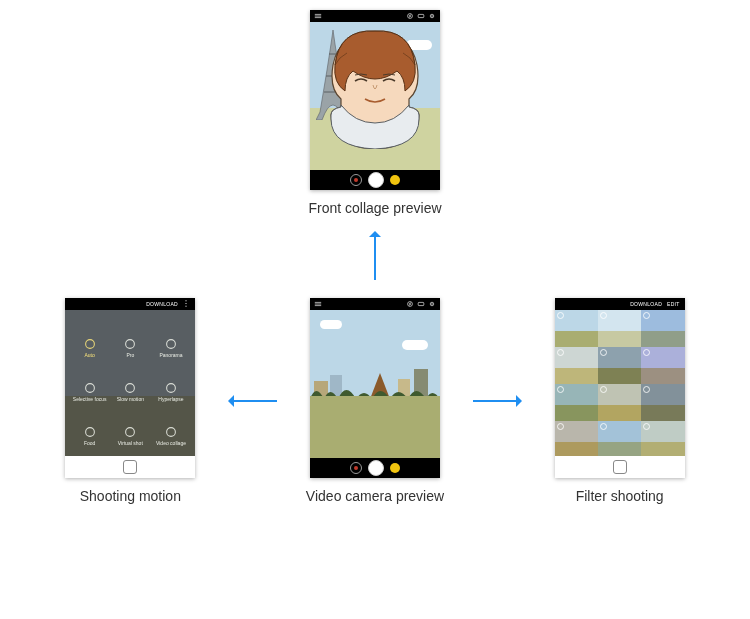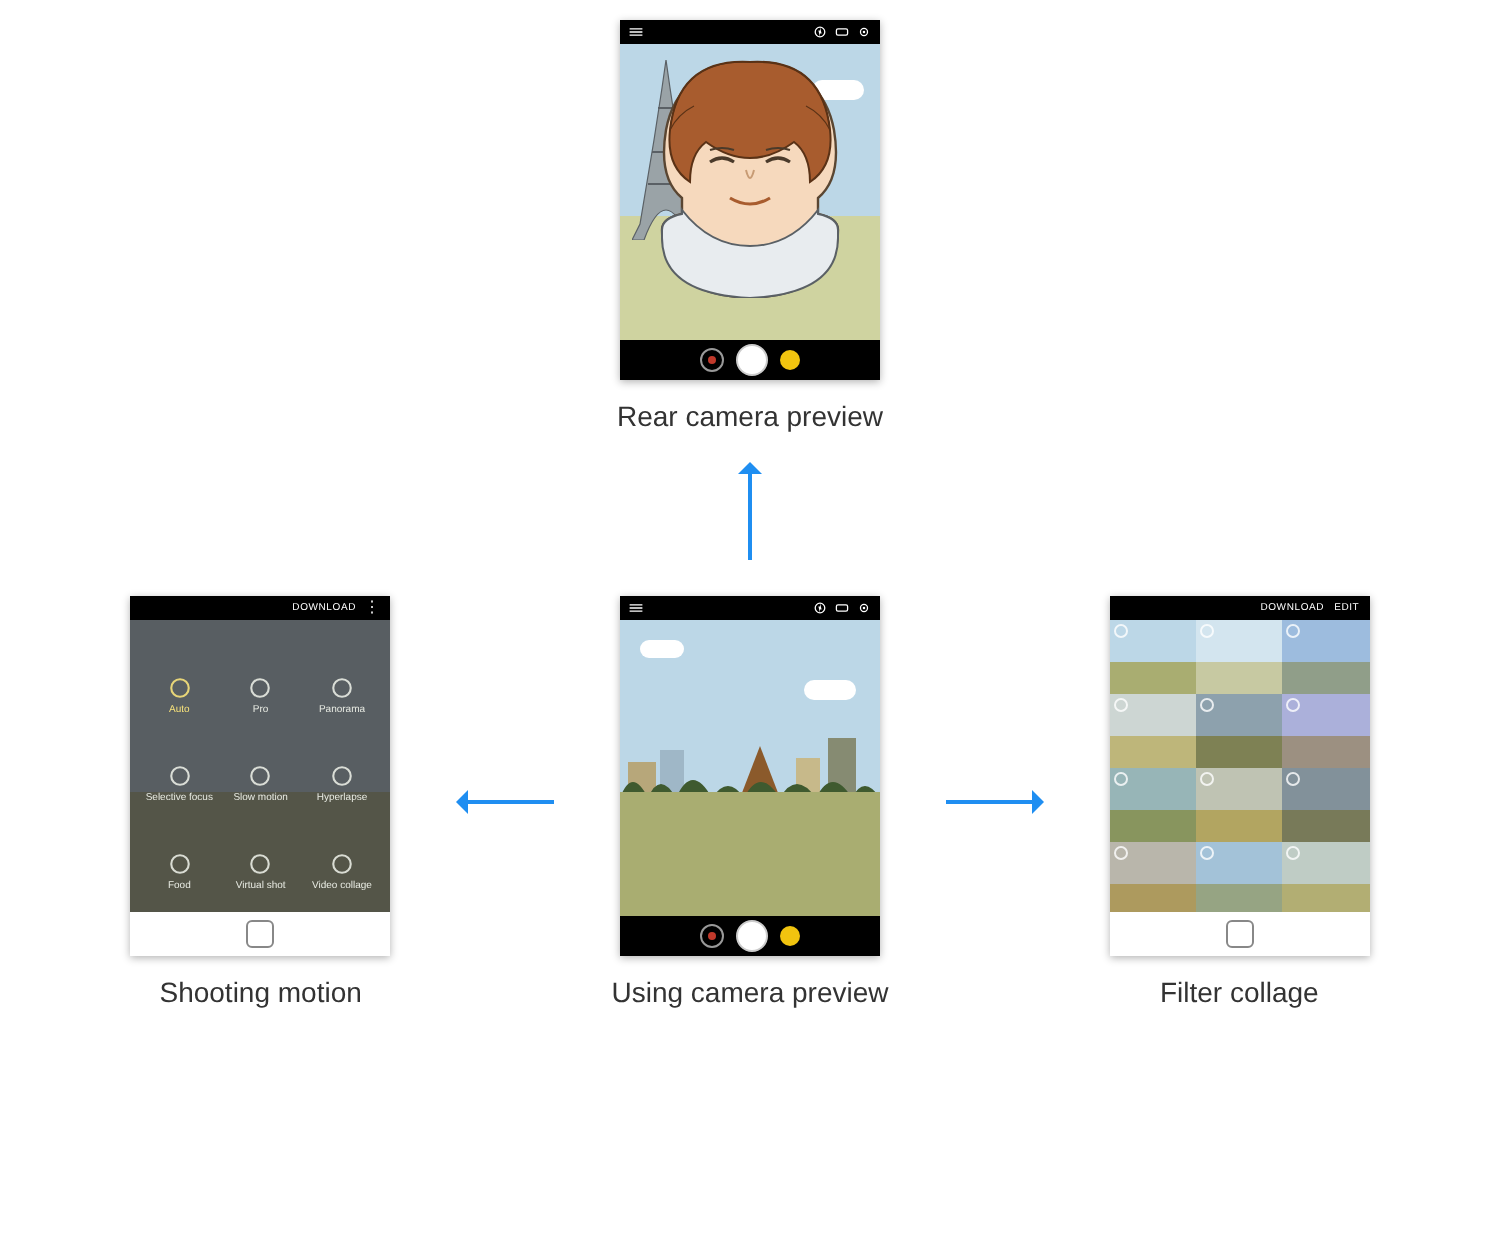--- a/index.html
+++ b/index.html
@@ -269,21 +269,21 @@
                 <path d="M6 90 Q6 118 50 120 Q94 118 94 90 L94 86 Q94 80 84 78 L84 76 Q70 94 50 94 Q30 94 16 76 L16 78 Q6 80 6 86 Z" fill="#e8ecef" stroke="#5a6065" stroke-width="1"></path>
               </svg>
             </div>
           </div>
           <div class="bottombar">
             <span class="rec"></span>
             <span class="shutter"></span>
             <span class="star"></span>
           </div>
         </div>
-        <div class="caption">Rear camera preview</div>
+        <div class="caption">Front collage preview</div>
       </div>
     </div>
 
     <div class="row-arrow-up">
       <div class="arrow arrow-v up"></div>
     </div>
 
     <div class="cell">
       <div class="phone">
         <div class="topbar" style="justify-content:flex-end;">
@@ -411,21 +411,21 @@
             </svg>
           </div>
           <div class="ground"></div>
         </div>
         <div class="bottombar">
           <span class="rec"></span>
           <span class="shutter"></span>
           <span class="star"></span>
         </div>
       </div>
-      <div class="caption">Using camera preview</div>
+      <div class="caption">Video camera preview</div>
     </div>
 
     <div class="arrow-cell">
       <div class="arrow arrow-h right"></div>
     </div>
 
     <div class="cell">
       <div class="phone">
         <div class="topbar">
           <div class="filter-top">
@@ -482,17 +482,17 @@
               <div class="f" style="background: rgb(188, 215, 231);">
                 <div class="g"></div>
                 <div style="position: absolute; inset: 0px; background: rgba(200, 180, 120, 0.3);"></div>
               </div>
             </div>
         </div>
         <div class="bottombar nb">
           <span class="cam-switch"></span>
         </div>
       </div>
-      <div class="caption">Filter collage</div>
+      <div class="caption">Filter shooting</div>
     </div>
 
   </div>
 </div>
 
 </body></html>

